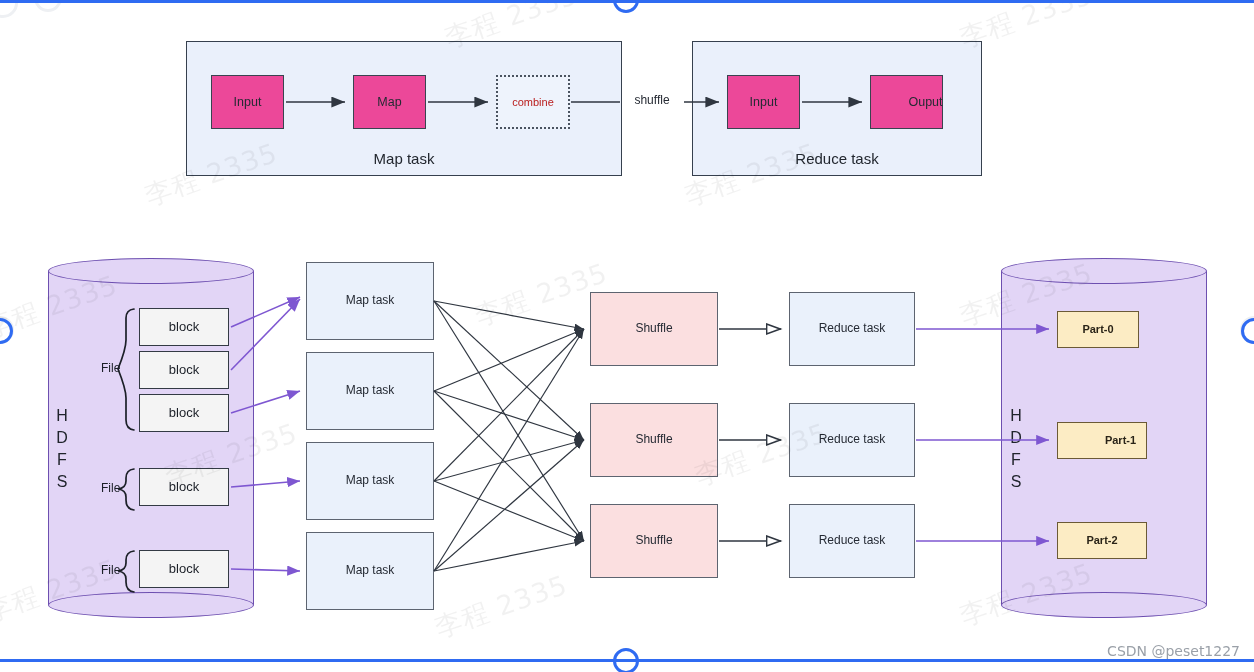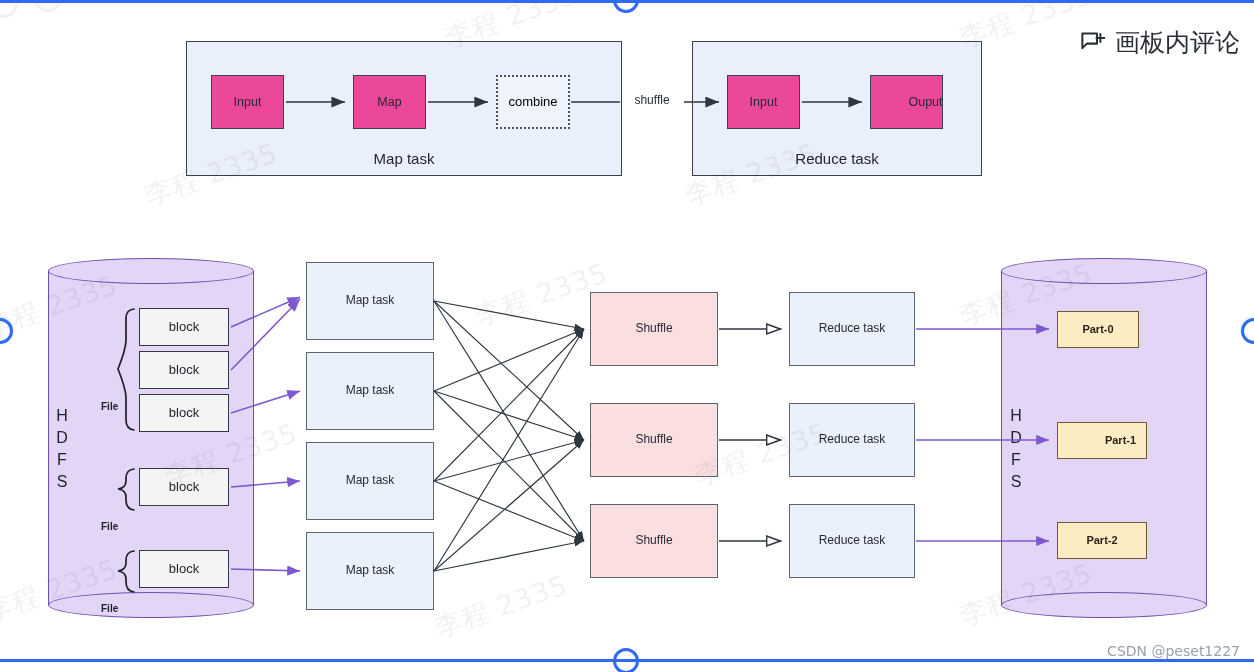--- a/index.html
+++ b/index.html
@@ -49,21 +49,21 @@
   .panel-label{
     position:absolute;left:0;right:0;bottom:8px;text-align:center;
     font-size:15px;color:#22272f;
   }
   .node{
     position:absolute;box-sizing:border-box;display:flex;
     align-items:center;justify-content:center;text-align:center;
     line-height:1.15;
   }
   .n-plain{background:#ec4899;border:1.6px solid #3a4350;font-size:12.5px;color:#252a33;}
-  .n-dashed{background:#eef3fc;border:2px dotted #4a5360;font-size:13px;color:#000000;}
+  .n-dashed{background:#eef3fc;border:2px dotted #4a5360;font-size:11px;color:#b91c1c;}
   .n-map{background:#eaf1fb;border:1.7px solid #5d6470;font-size:12px;color:#252a33;}
   .n-shuffle{background:#fbdfe0;border:1.7px solid #5d6470;font-size:12px;color:#252a33;}
   .n-reduce{background:#eaf1fb;border:1.7px solid #5d6470;font-size:12px;color:#252a33;}
   .n-block{background:#f4f4f4;border:1.8px solid #333a44;font-size:13px;font-weight:normal;color:#1c2028;text-align:center;}
   .n-part{background:#fcecc4;border:1.8px solid #6b5a36;font-size:11px;font-weight:bold;color:#2a2418;}
 
   
   .cyl{position:absolute;}
   .cyl-body{
     position:absolute;left:0;right:0;background:#e2d5f6;
@@ -71,21 +71,21 @@
   }
   .cyl-cap{
     position:absolute;left:0;right:0;height:26px;background:#e2d5f6;
     border:1.8px solid #6d4fb0;border-radius:50%;box-sizing:border-box;
   }
   .hdfs-label{
     position:absolute;font-size:16px;color:#20242c;line-height:1.38;
     text-align:center;letter-spacing:0;
   }
   .file-label{
-    position:absolute;font-size:10px;font-weight:bold;color:#1c2028;margin-top:40px;
+    position:absolute;font-size:12px;font-weight:normal;color:#1c2028;
   }
 
   .svg-abs{position:absolute;left:0;top:0;width:1254px;height:672px;overflow:visible;pointer-events:none;}
 
   #csdn-mark{
     position:absolute;right:14px;top:643px;z-index:6;
     font-size:14px;color:#9aa0a8;
     font-family:"DejaVu Sans","Liberation Sans",sans-serif;
   }
 </style>
@@ -249,30 +249,20 @@
       <line x1="719" y1="541" x2="781" y2="541" marker-end="url(#ah-hollow)"></line>
     </g>
 
     <g stroke="#7e57d1" stroke-width="1.6" fill="none">
       <line x1="916" y1="329" x2="1049" y2="329" marker-end="url(#ah-purple)"></line>
       <line x1="916" y1="440" x2="1049" y2="440" marker-end="url(#ah-purple)"></line>
       <line x1="916" y1="541" x2="1049" y2="541" marker-end="url(#ah-purple)"></line>
     </g>
   </svg>
 
-  <div id="comment-btn">
-    <span>
-      <svg width="27" height="27" viewBox="0 0 24 24" fill="none" stroke="#2b2f36" stroke-width="1.8" stroke-linecap="round" stroke-linejoin="round">
-        <path d="M3 4 h13 v9 h-9 l-4 4 z"></path>
-        <line x1="19" y1="4.5" x2="19" y2="11.5"></line>
-        <line x1="15.5" y1="8" x2="22.5" y2="8"></line>
-      </svg>
-    </span>
-    <span>画板内评论</span>
-  </div>
 
   <div class="sel-line sel-top"></div>
   <div class="sel-line sel-bottom"></div>
   <div class="sel-handle" style="left:613px;top:-13px;width:26px;height:26px;"></div>
   <div class="sel-handle" style="left:613px;top:648px;width:26px;height:26px;"></div>
   <div class="sel-handle" style="left:-13px;top:318px;width:26px;height:26px;"></div>
   <div class="sel-handle" style="left:1241px;top:318px;width:26px;height:26px;"></div>
 
   <div id="csdn-mark">CSDN @peset1227</div>
 

